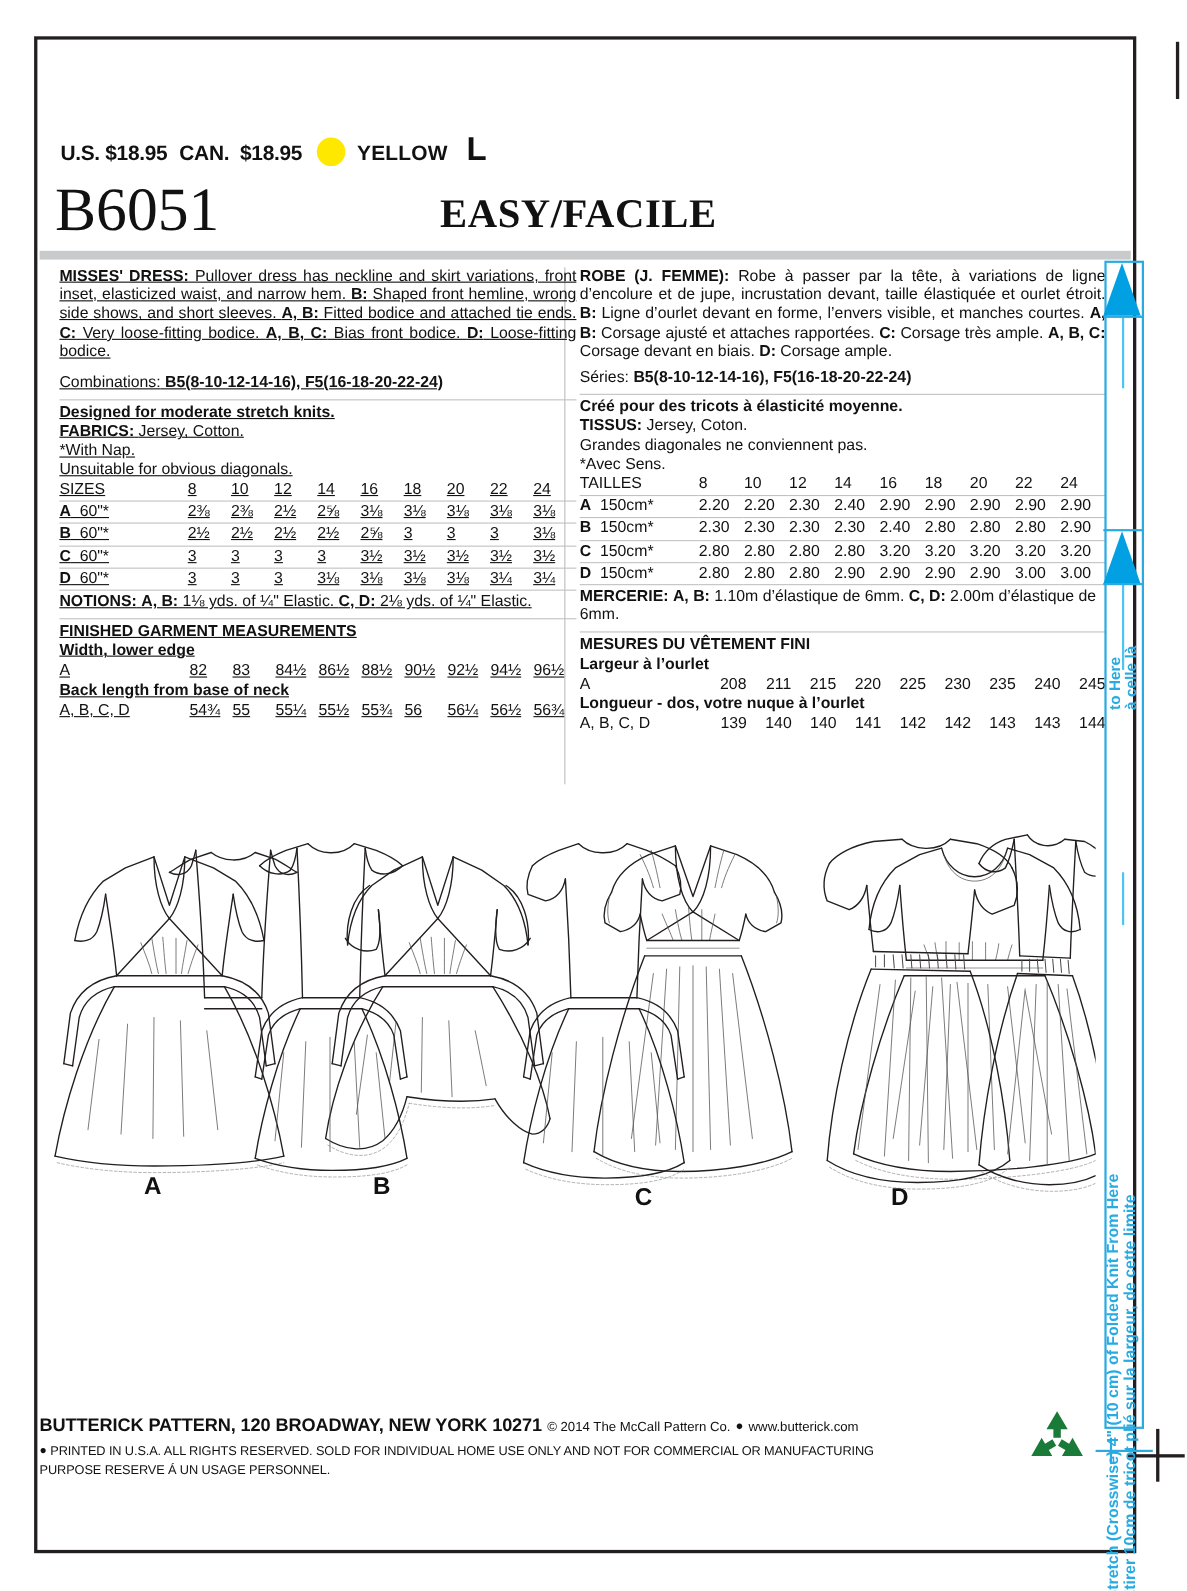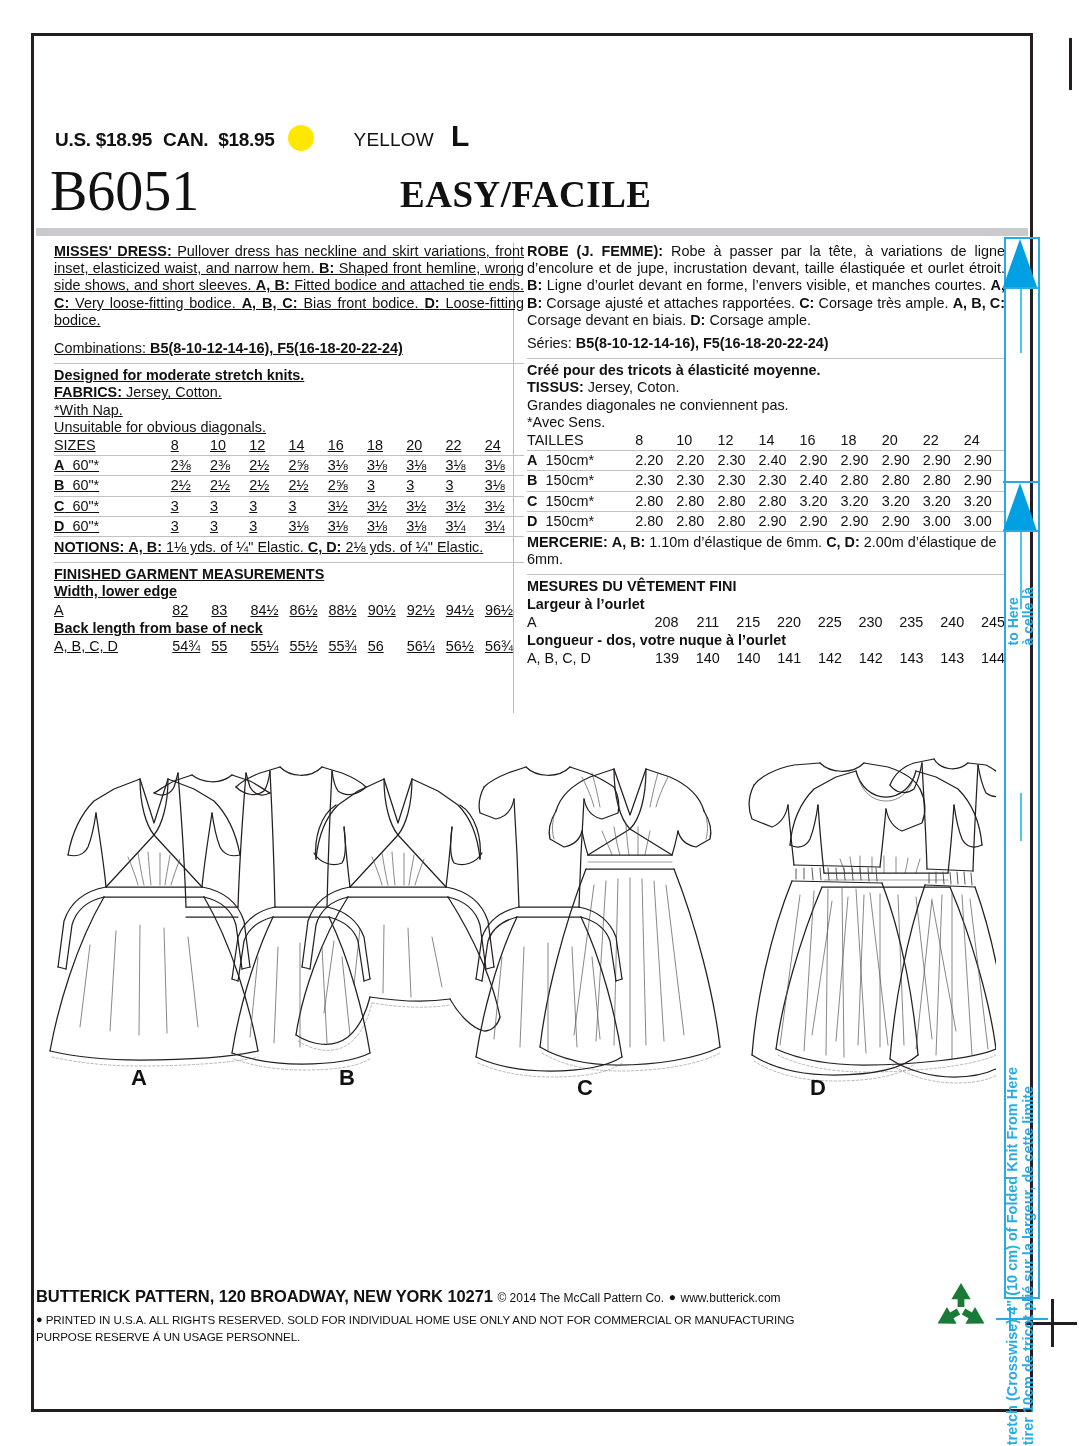--- a/index.html
+++ b/index.html
@@ -12,21 +12,21 @@
   .crop-mark{position:absolute;background:#231f20;}
   #crop-tr-v{right:7px;top:38px;width:3px;height:52px;}
   #crop-br-h{right:2px;bottom:121px;width:52px;height:3px;}
   #crop-br-v{right:25px;bottom:99px;width:3px;height:48px;}
 
   
   #price-row{position:absolute;left:55px;top:127px;height:24px;display:flex;align-items:flex-end;}
   #price-row .pr{font-weight:bold;font-size:19px;letter-spacing:-0.3px;
       font-family:"Liberation Sans",sans-serif;white-space:pre;}
   #yellow-dot{width:26px;height:26px;border-radius:50%;background:#FFE800;margin:0 11px 0 13px;}
-  #colour-word{font-weight:normal;font-size:19px;letter-spacing:0.2px;margin-left:29px;}
+  #colour-word{font-weight:bold;font-size:19px;letter-spacing:0.2px;}
   #size-letter{font-weight:bold;font-size:30px;margin-left:17px;line-height:1;
       font-family:"Liberation Sans",sans-serif;}
 
   #pattern-number{position:absolute;left:50px;top:163px;font-size:56px;line-height:1;
       font-family:"Liberation Serif","DejaVu Serif",serif;letter-spacing:0px;}
   #easy-facile{position:absolute;left:400px;top:176px;font-size:37px;line-height:1;
       font-weight:bold;font-family:"Liberation Serif","DejaVu Serif",serif;letter-spacing:0.5px;}
 
   #gray-rule{position:absolute;left:36px;top:228px;width:992px;height:8px;background:#c9cacc;}
 

